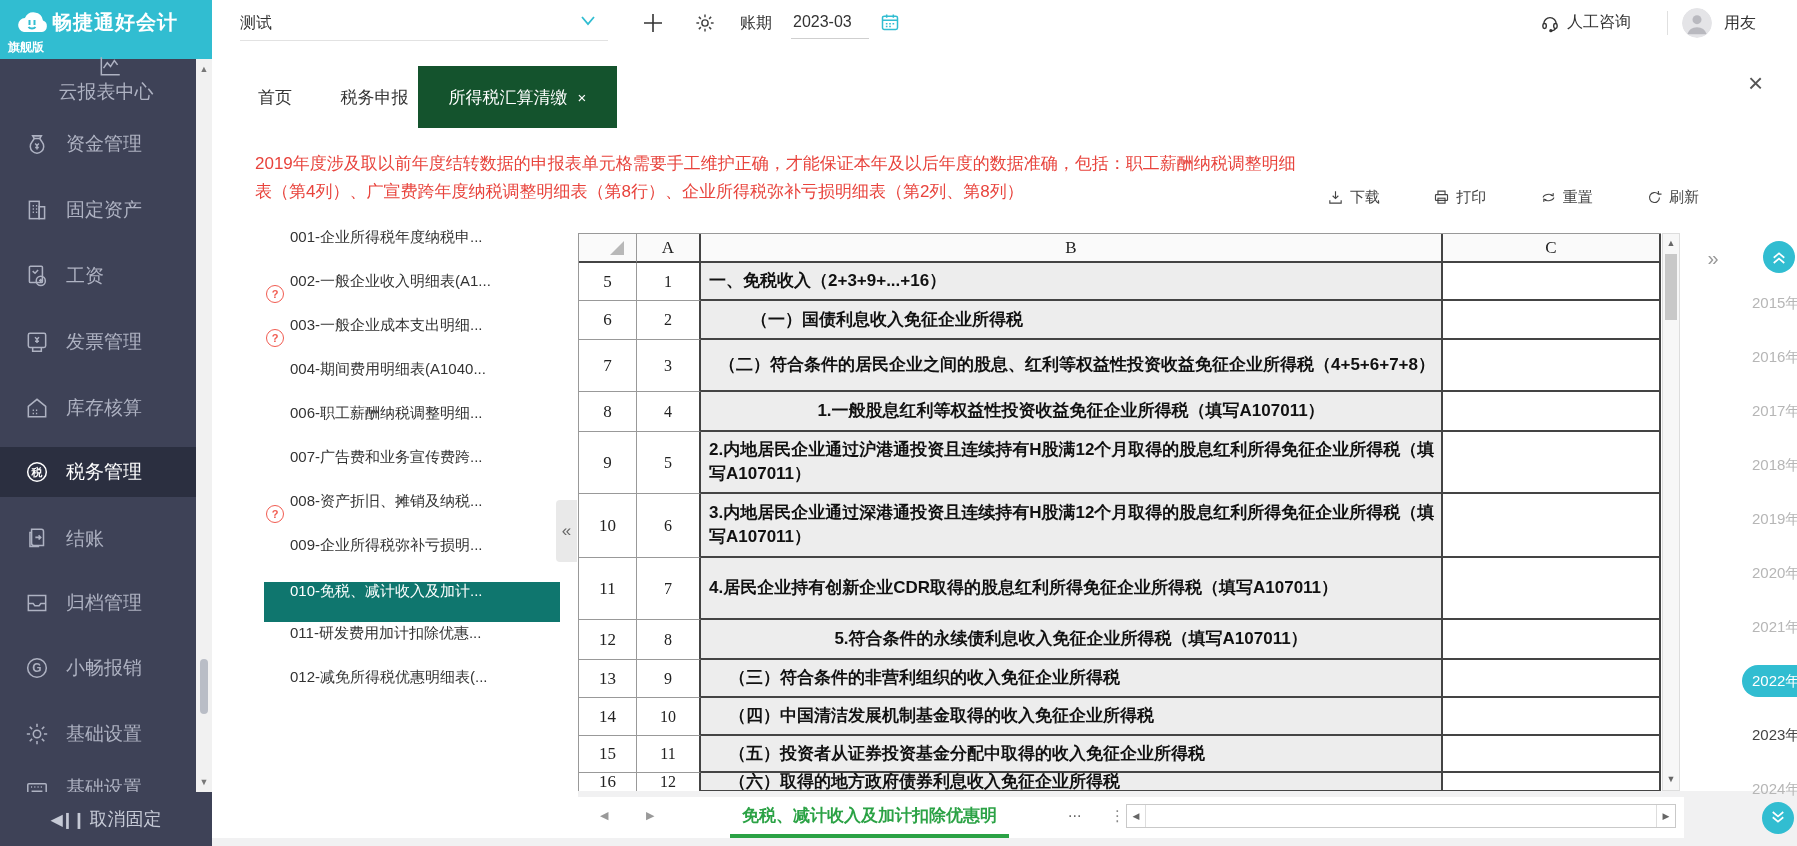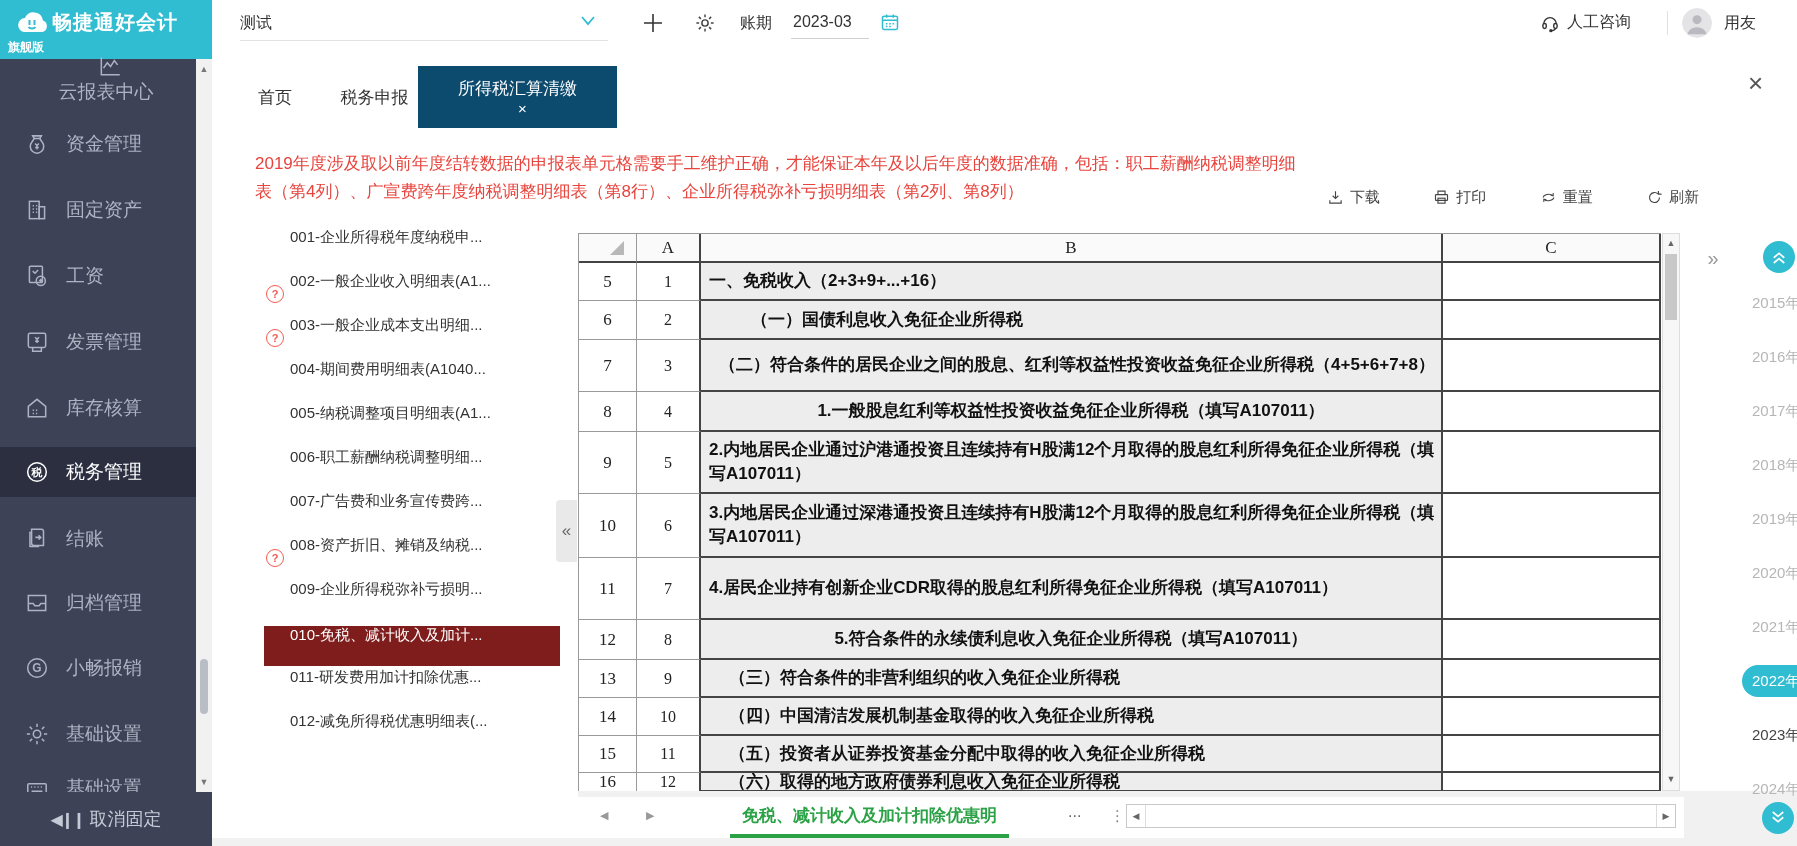--- a/index.html
+++ b/index.html
@@ -39,33 +39,33 @@
   .calendar-icon{left:668px;color:#31BDD1;}
   .support{position:absolute;left:1328px;top:12px;display:flex;align-items:center;gap:7px;font-size:16px;color:#333;cursor:pointer;}
   .tb-divider{position:absolute;left:1455px;top:11px;height:24px;border-left:1px solid #e0e0e0;}
   .avatar{position:absolute;left:1470px;top:8px;width:30px;height:30px;border-radius:50%;overflow:hidden;cursor:pointer;}
   .user-name{position:absolute;left:1512px;top:13px;font-size:16px;color:#333;cursor:pointer;}
 
   
   .tabbar{position:absolute;left:212px;top:46px;width:1585px;height:82px;background:#fff;}
   .tab{position:absolute;top:20px;height:62px;display:flex;align-items:center;justify-content:center;font-size:17px;color:#333;cursor:pointer;white-space:nowrap;}
   .tab .tab-close{margin-left:10px;font-size:15px;color:#777;}
-  .tab.active{background:#0c4a6e;color:#fff;flex-direction:column;}
+  .tab.active{background:#14532d;color:#fff;}
   .tab.active .tab-close{color:#fff;}
   .close-all{position:absolute;left:1748px;top:70px;font-size:26px;color:#555;cursor:pointer;background:none;border:none;padding:0;line-height:1;}
 
   
   .warning{position:absolute;left:255px;top:150px;width:1052px;font-size:17px;line-height:27.5px;color:#E8433C;}
   .action-toolbar{position:absolute;left:1327px;top:188px;width:372px;display:flex;justify-content:space-between;}
   .action{display:flex;align-items:center;gap:6px;font-size:15px;color:#444;cursor:pointer;background:none;border:none;padding:0;font-family:inherit;}
 
   
   .form-list{position:absolute;left:264px;top:228px;width:296px;}
   .fl-item{position:relative;height:44px;display:flex;align-items:flex-start;padding-left:26px;font-size:15px;color:#333;cursor:pointer;white-space:nowrap;overflow:hidden;box-sizing:border-box;}
-  .fl-item.selected{background:#7f1d1d;color:#fff;height:40px;margin:2px 0;}
+  .fl-item.selected{background:#0f766e;color:#fff;height:40px;margin:2px 0;}
   .fl-flag{position:absolute;left:2px;top:50%;margin-top:-9px;width:16px;height:16px;border:1.5px solid #F15B50;border-radius:50%;color:#F15B50;font-size:11px;font-weight:bold;text-align:center;line-height:16px;}
   .collapse-tag{position:absolute;left:556px;top:500px;width:21px;height:62px;background:#e9e9e9;border-radius:4px 0 0 4px;color:#666;font-size:17px;display:flex;align-items:center;justify-content:center;cursor:pointer;}
   .expand-tag{position:absolute;left:1700px;top:243px;width:26px;height:30px;color:#999;font-size:20px;display:flex;align-items:center;justify-content:center;cursor:pointer;}
 
   
   .sheet{position:absolute;left:578px;top:233px;width:1082px;height:558px;border-top:1px solid #999;border-left:1px solid #999;box-sizing:content-box;overflow:hidden;background:#fff;}
   .srow{display:flex;}
   .cell{box-sizing:border-box;overflow:hidden;}
   .c-rowhdr{width:58px;border-right:1px solid #999;border-bottom:1px solid #999;background:#fff;
             display:flex;align-items:center;justify-content:center;font-family:"Liberation Serif","DejaVu Serif",serif;font-size:17px;color:#222;}
@@ -372,23 +372,20 @@
         <span>002-一般企业收入明细表(A1...</span>
       </div>
       <div class="fl-item">
         <span class="fl-flag">?</span>
         <span>003-一般企业成本支出明细...</span>
       </div>
       <div class="fl-item">
         <span>004-期间费用明细表(A1040...</span>
       </div>
       <div class="fl-item">
-        <span>005-纳税调整项目明细表(A1...</span>
-      </div>
-      <div class="fl-item">
         <span>006-职工薪酬纳税调整明细...</span>
       </div>
       <div class="fl-item">
         <span>007-广告费和业务宣传费跨...</span>
       </div>
       <div class="fl-item">
         <span class="fl-flag">?</span>
         <span>008-资产折旧、摊销及纳税...</span>
       </div>
       <div class="fl-item">

